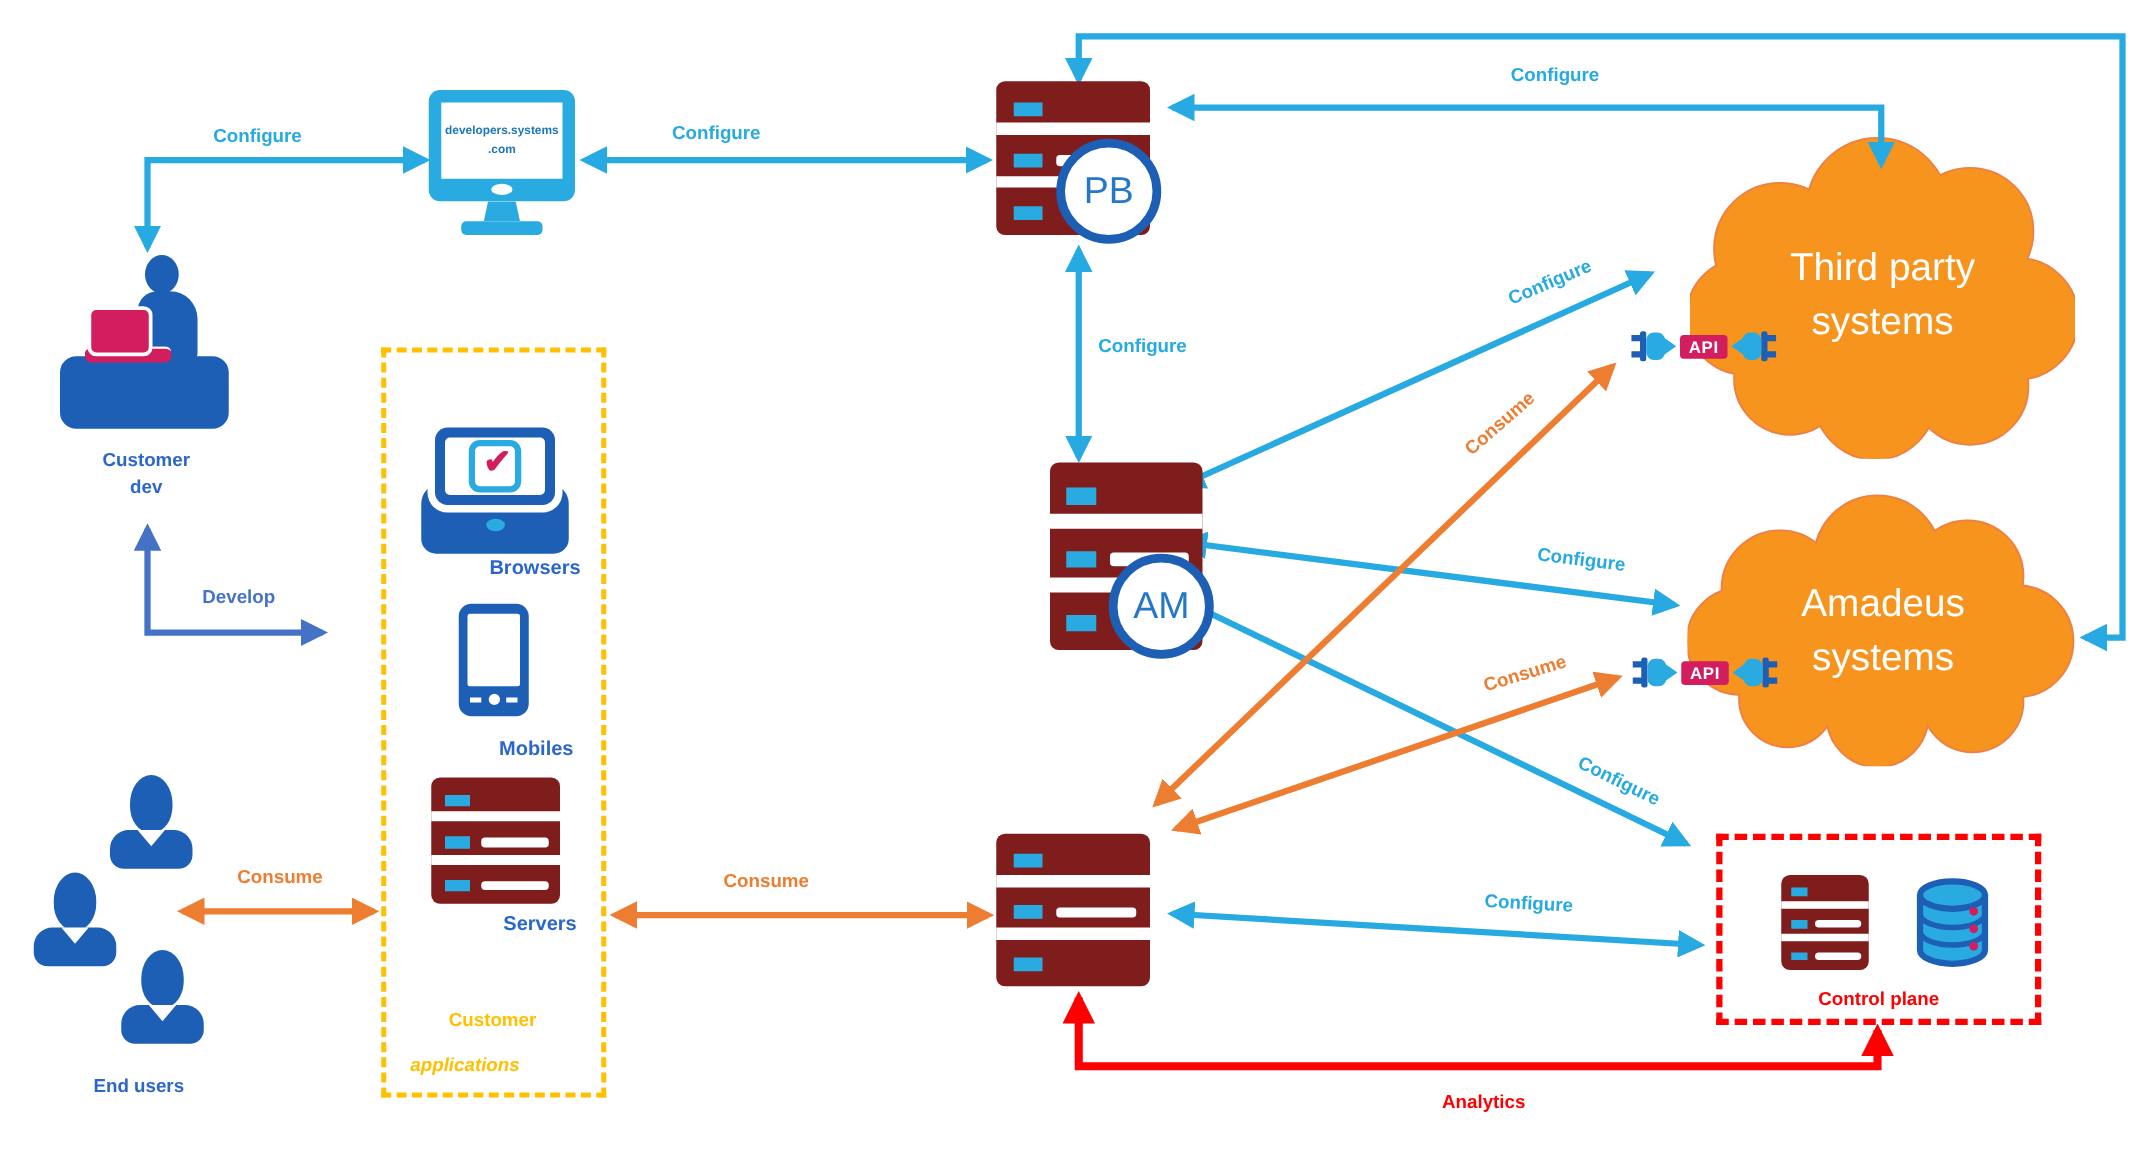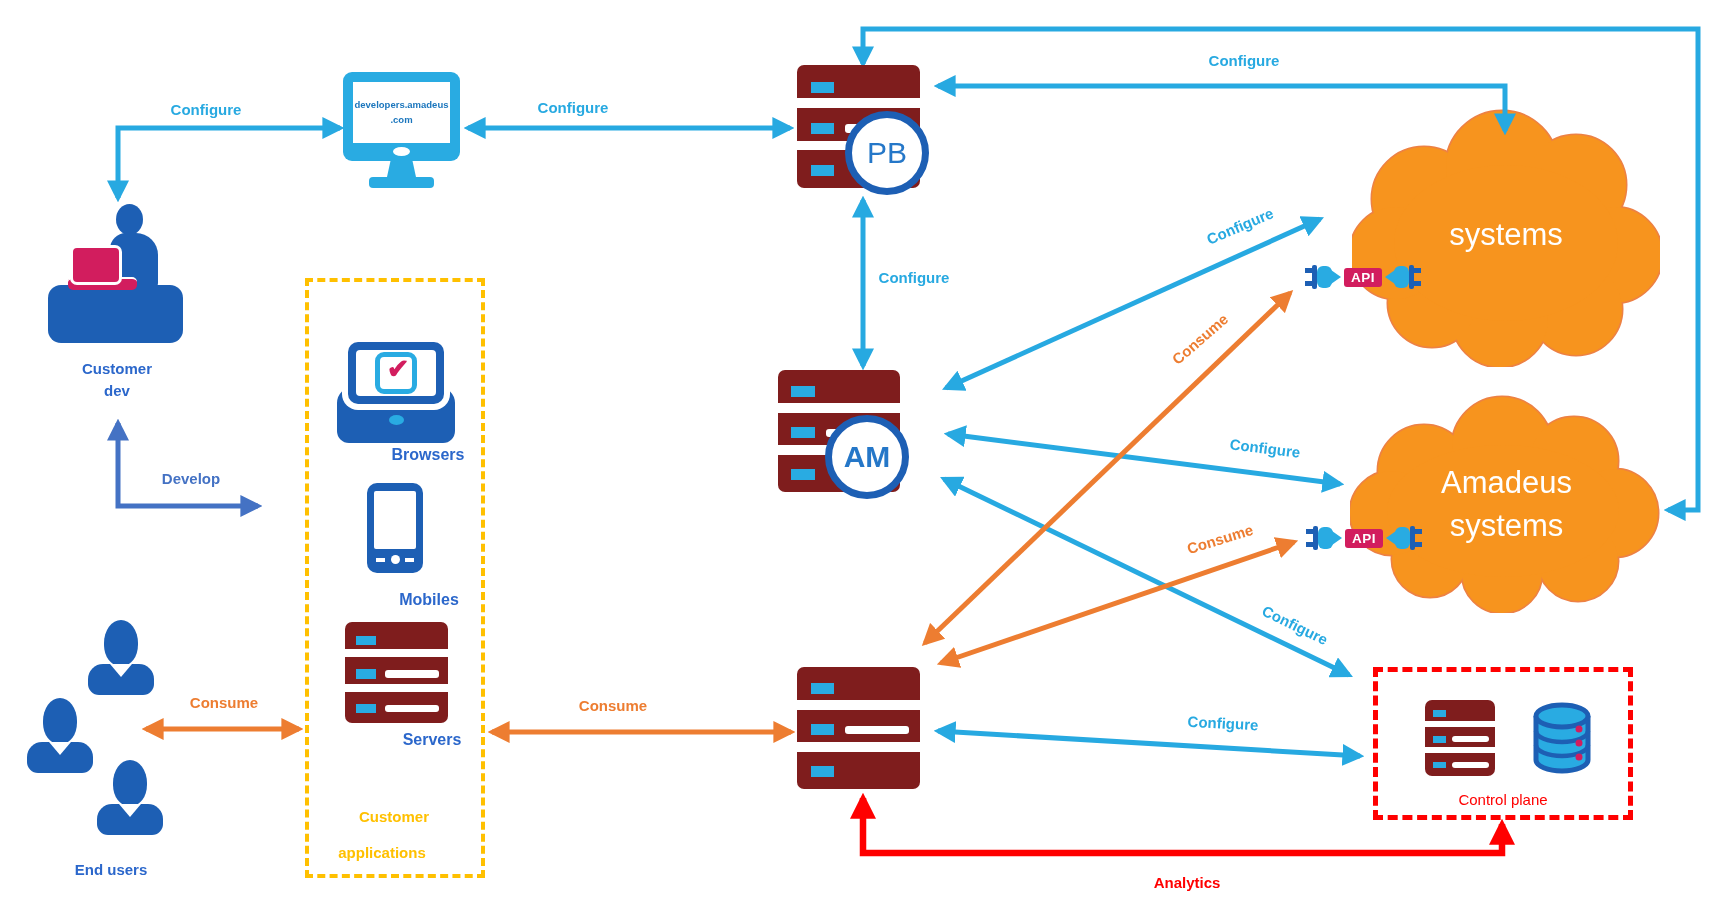--- a/index.html
+++ b/index.html
@@ -92,21 +92,21 @@
   .cd-desk{position:absolute;left:0;top:90px;width:135px;height:58px;background:#1d5fb4;border-radius:13px;}
   .cd-lap-base{position:absolute;left:20px;top:82px;width:69px;height:11px;background:#d21d5e;
                border-radius:5px;border-top:2px solid #fff;z-index:2;}
   .cd-lap{position:absolute;left:22px;top:50px;width:46px;height:34px;background:#d21d5e;
           border:3px solid #fff;border-radius:7px;z-index:3;}
 
   
   .cp-box{position:absolute;left:1373px;top:667px;width:260px;height:153px;border:5px dashed #FF0000;
           box-sizing:border-box;z-index:4;}
   .cp-label{position:absolute;left:0;bottom:7px;width:100%;text-align:center;color:#FF0000;
-            font-weight:normal;font-size:15px;}
+            font-weight:bold;font-size:15px;}
   .cp-db{position:absolute;left:152px;top:29px;}
 
   .itm-lbl{position:absolute;transform:translate(-50%,-50%);color:#2b67cb;font-weight:bold;
            font-size:16px;white-space:nowrap;z-index:7;margin-left:32px;}
 </style>
 </head>
 <body>
 
 <div id="canvas">
 
@@ -128,20 +128,21 @@
           <circle cx="224" cy="82" r="50"></circle>
         <circle cx="262" cy="152" r="48"></circle>
           <circle cx="224" cy="206" r="46"></circle>
           <circle cx="148" cy="216" r="48"></circle>
         <circle cx="80" cy="200" r="44"></circle>
           <circle cx="44" cy="150" r="46"></circle>
         <ellipse cx="154" cy="140" rx="112" ry="78"></ellipse>
       </g>
     </svg>
     <div class="cloud-text">
+      <div>Third party</div>
       <div>systems</div>
     </div>
   </div>
 
   <div class="cloud" style="left:1350px;top:395px;width:313px;height:218px;">
     <svg width="313" height="218" viewBox="0 0 313 218">
       <g stroke="#ed8144" stroke-width="3" fill="#F7941E">
         <circle cx="74" cy="76" r="46"></circle>
           <circle cx="152" cy="52" r="50"></circle>
           <circle cx="224" cy="66" r="44"></circle>
@@ -209,21 +210,21 @@
     <div class="cd-desk"></div>
     <div class="cd-lap-base"></div>
     <div class="cd-lap"></div>
   </div>
   <div class="lbl blue" style="left:117px;top:368px;">Customer</div>
   <div class="lbl blue" style="left:117px;top:390px;">dev</div>
 
   <div class="monitor">
     <div class="mon-bezel"></div>
     <div class="mon-screen">
-      <div>developers.amadeus</div>
+      <div>developers.systems</div>
       <div>.com</div>
     </div>
     <div class="mon-power"></div>
     <div class="mon-stand"></div>
     <div class="mon-base"></div>
   </div>
 
   <div class="person" style="left:88px;top:620px;">
     <div class="p-head"></div>
     <div class="p-collar"></div>
@@ -269,33 +270,33 @@
     <div class="srv-gap g2"></div>
     <div class="srv-led led1"></div>
     <div class="srv-led led2"></div>
     <div class="srv-led led3"></div>
     <div class="srv-vent v2"></div>
     <div class="srv-vent v3"></div>
   </div>
   <div class="itm-lbl" style="left:400px;top:740px;">Servers</div>
 
   <div class="lbl yellow" style="left:394px;top:816px;">Customer</div>
-  <div class="lbl yellow" style="left:382px;top:852px;">applications</div>
+  <div class="lbl yellow" style="left:372px;top:852px;font-style:italic;">applications</div>
 
   <div class="server-box" style="left:797px;top:65px;width:123px;height:123px;">
     <div class="srv-gap g1"></div>
     <div class="srv-gap g2"></div>
     <div class="srv-led led1"></div>
     <div class="srv-led led2"></div>
     <div class="srv-led led3"></div>
     <div class="srv-vent v2"></div>
     <div class="srv-badge">PB</div>
   </div>
 
-  <div class="server-box" style="left:778px;top:370px;width:122px;height:122px;font-weight:bold;">
+  <div class="server-box" style="left:840px;top:370px;width:122px;height:150px;">
     <div class="srv-gap g1"></div>
     <div class="srv-gap g2"></div>
     <div class="srv-led led1"></div>
     <div class="srv-led led2"></div>
     <div class="srv-led led3"></div>
     <div class="srv-vent v2"></div>
     <div class="srv-badge">AM</div>
   </div>
 
   <div class="server-box" style="left:797px;top:667px;width:123px;height:122px;">

